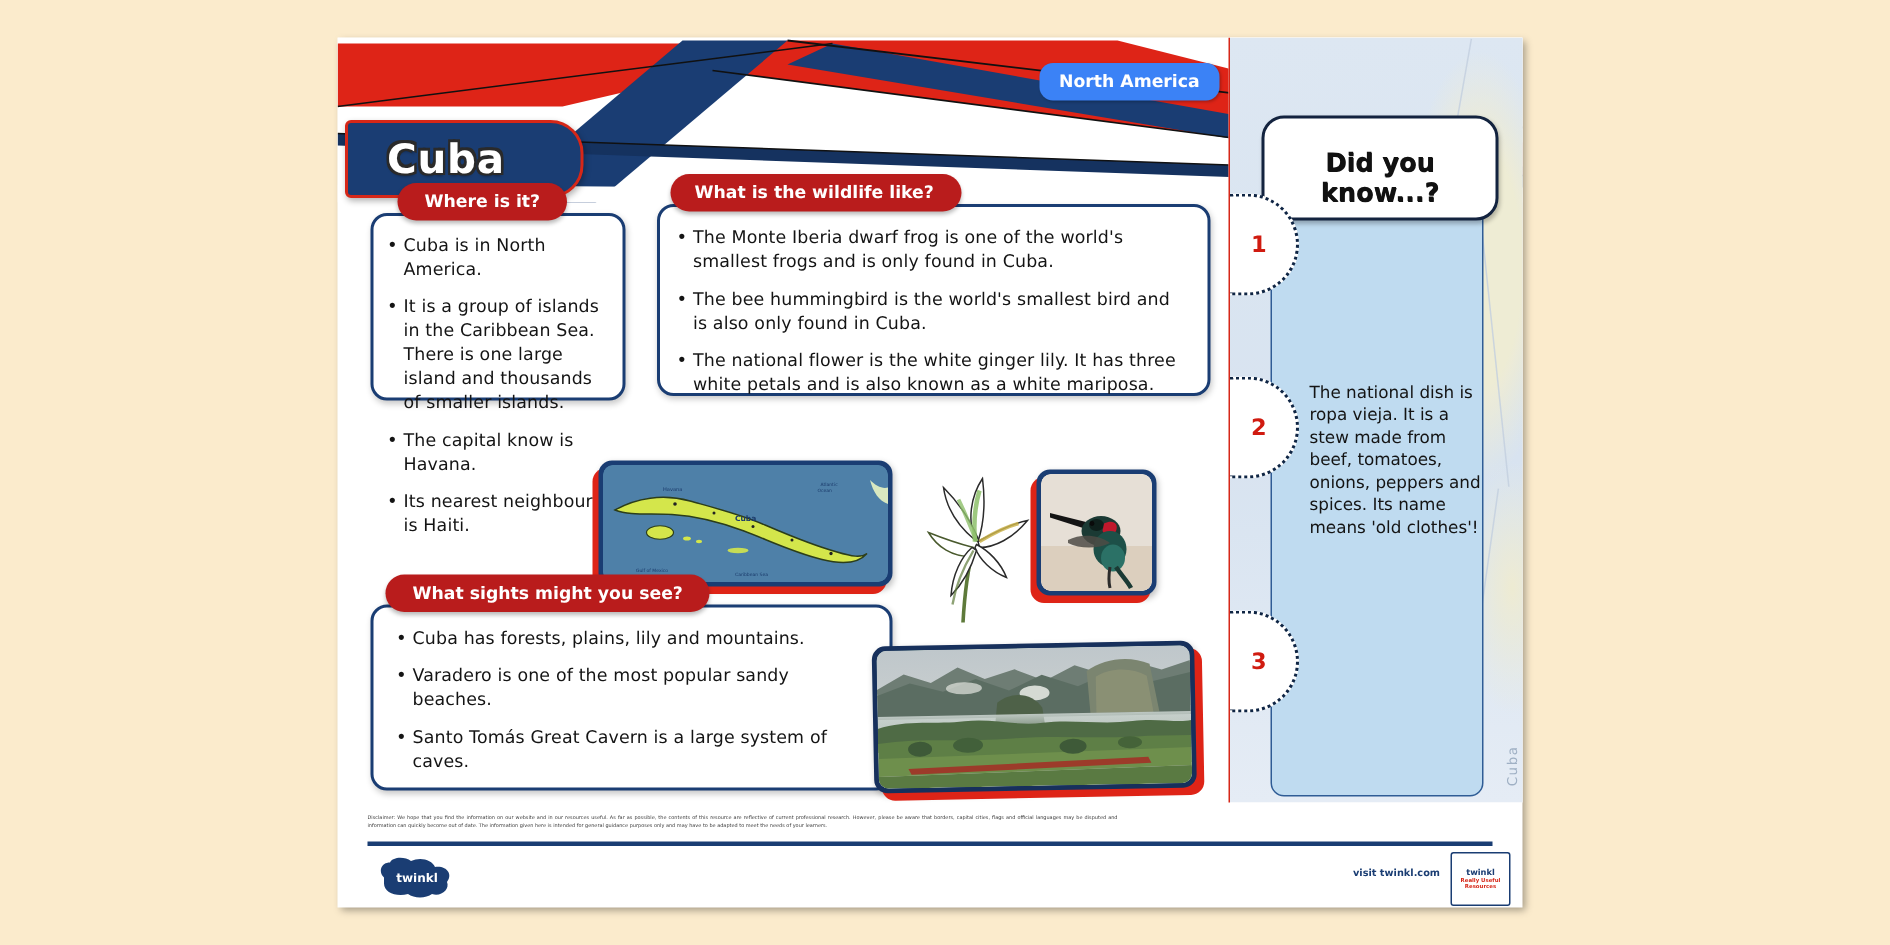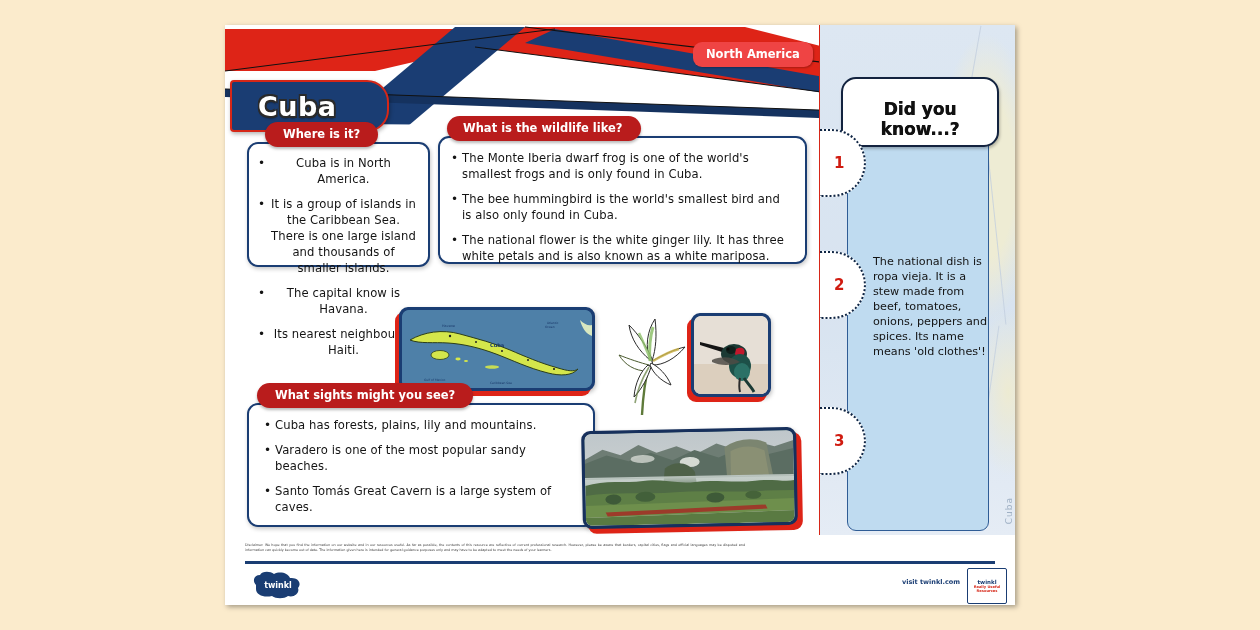--- a/index.html
+++ b/index.html
@@ -36,21 +36,21 @@
     margin-left:26px;letter-spacing:.5px;
     text-shadow:
       -1.6px -1.6px 0 #2a2a2a, 1.6px -1.6px 0 #2a2a2a,
       -1.6px  1.6px 0 #2a2a2a, 1.6px  1.6px 0 #2a2a2a,
        0 2.5px 2px rgba(0,0,0,.35);
   }
 
   
   #continent-pill{
     position:absolute;left:468px;top:17px;
-    background:#ef4444;color:#fff;
+    background:#3b82f6;color:#fff;
     font-weight:bold;font-size:11.5px;
     padding:5px 13px 6px;border-radius:9px;
     box-shadow:1px 1px 2px rgba(0,0,0,.25);
     z-index:8;white-space:nowrap;
   }
 
   
   .sec-head{
     position:absolute;z-index:7;
     background:#b91c1c;color:#fff;
@@ -204,21 +204,21 @@
     </svg>
   </div>
 
   <div id="title-banner">
     <span>Cuba</span>
   </div>
 
   <div id="continent-pill">North America</div>
 
   <div class="sec-head" style="left:40px;top:97px;">Where is it?</div>
-  <div class="box" style="left:22px;top:117px;width:183px;height:125px;padding:12px 10px 10px 8px;text-align:center;">
+  <div class="box" style="left:22px;top:117px;width:170px;height:125px;padding:12px 10px 10px 8px;">
     <ul>
       <li>Cuba is in North America.</li>
       <li>It is a group of islands in the Caribbean Sea. There is one large island and thousands of smaller islands.</li>
       <li>The capital know is Havana.</li>
       <li>Its nearest neighbour is Haiti.</li>
     </ul>
   </div>
 
   <div class="sec-head" style="left:222px;top:91px;padding-left:16px;">What is the wildlife like?</div>
   <div class="box" style="left:213px;top:111px;width:369px;height:128px;padding:13px 14px 10px 10px;">

